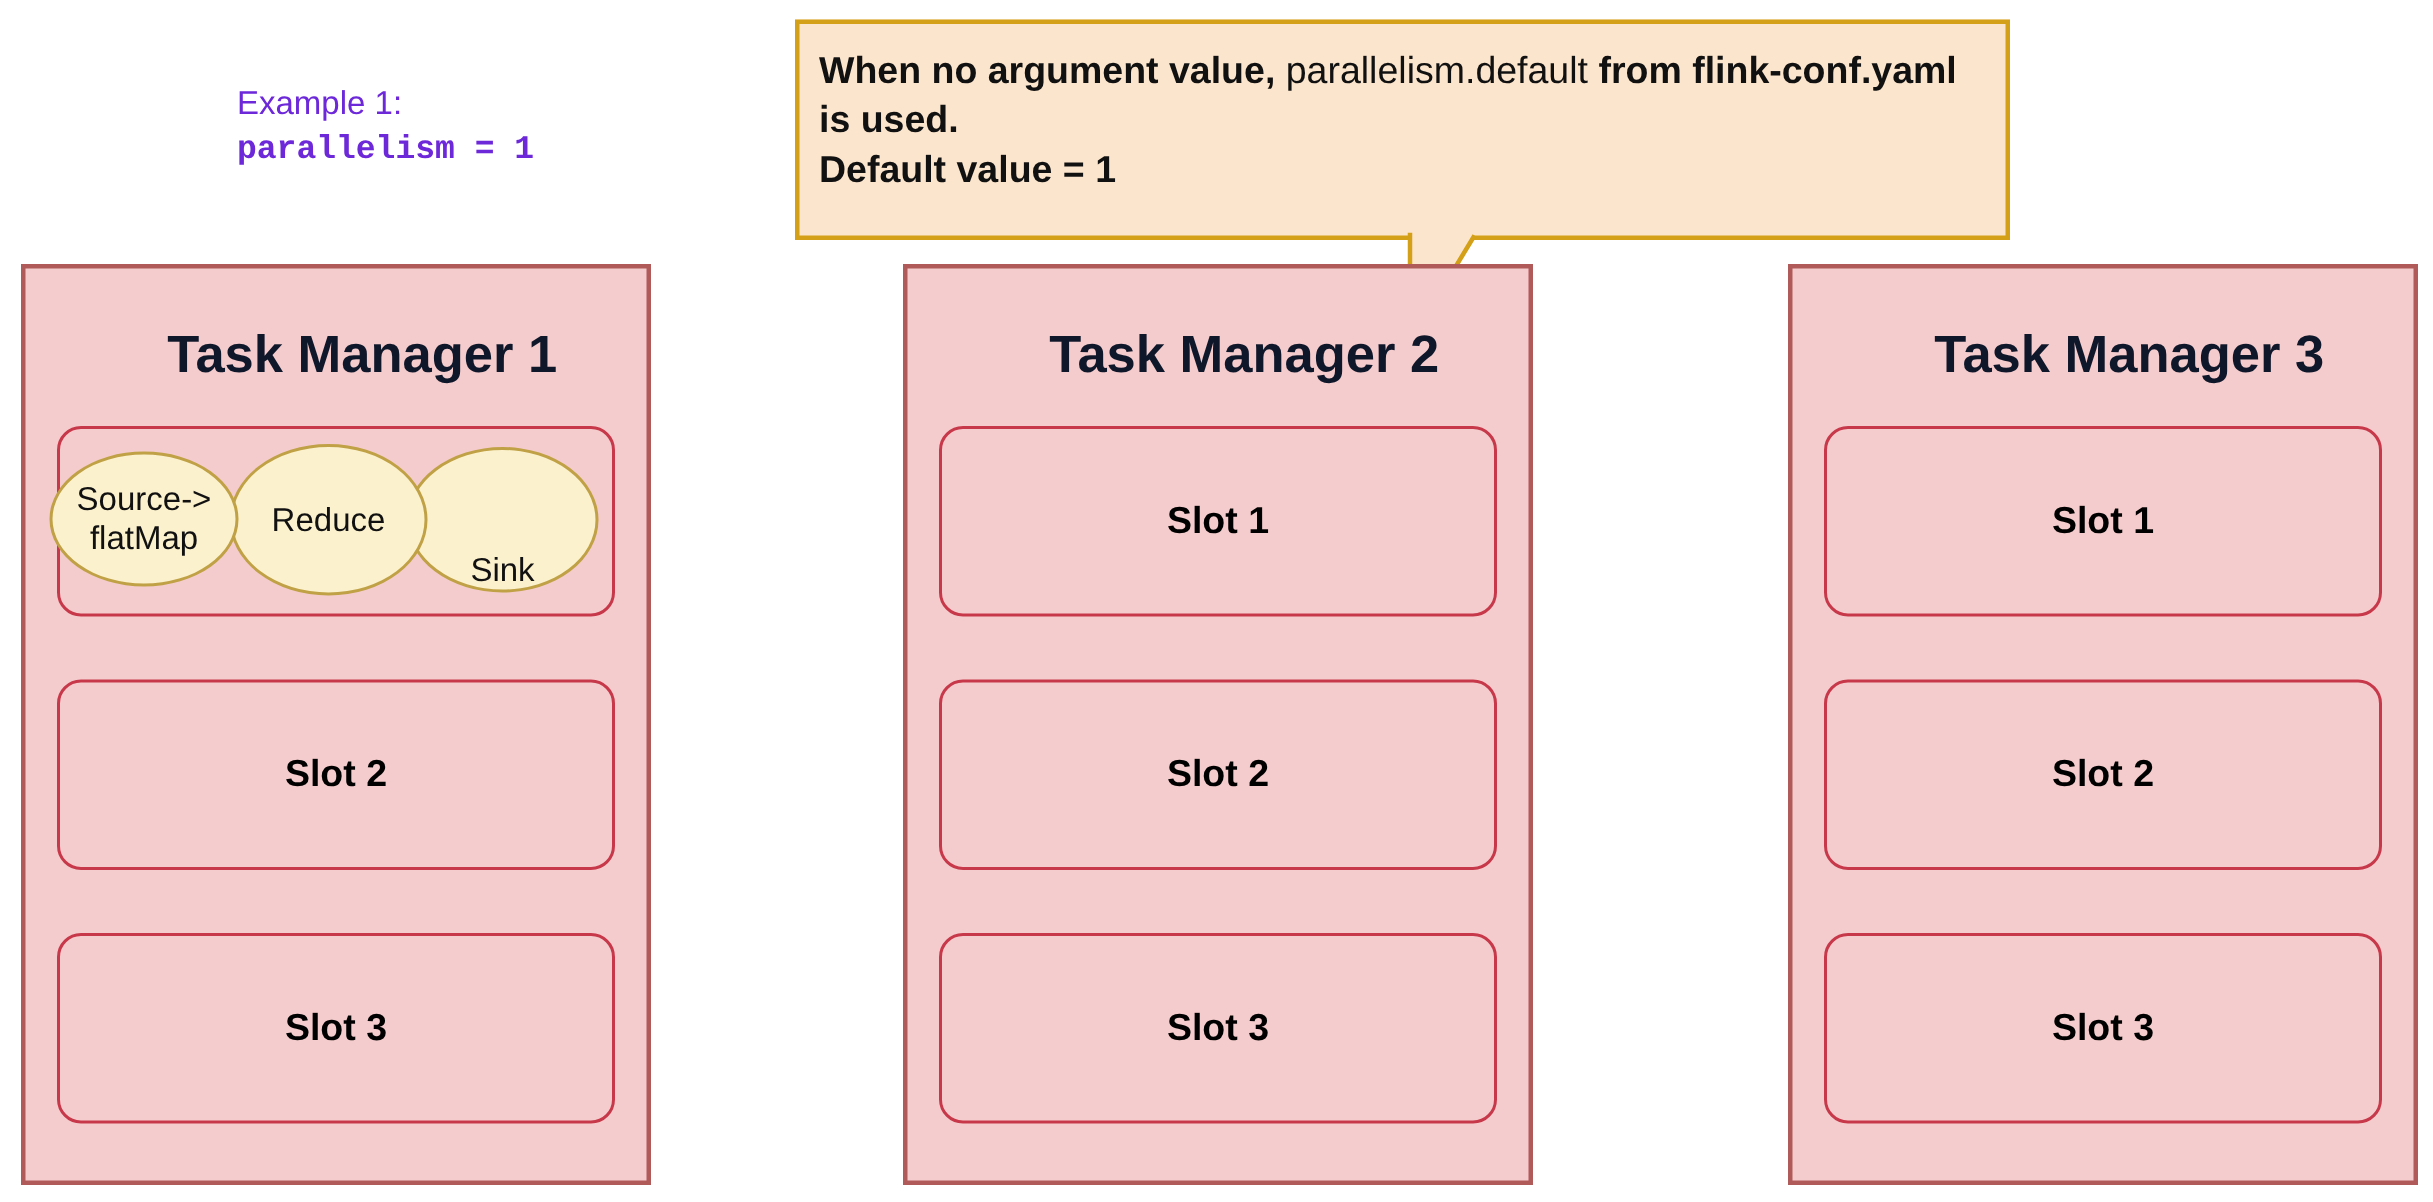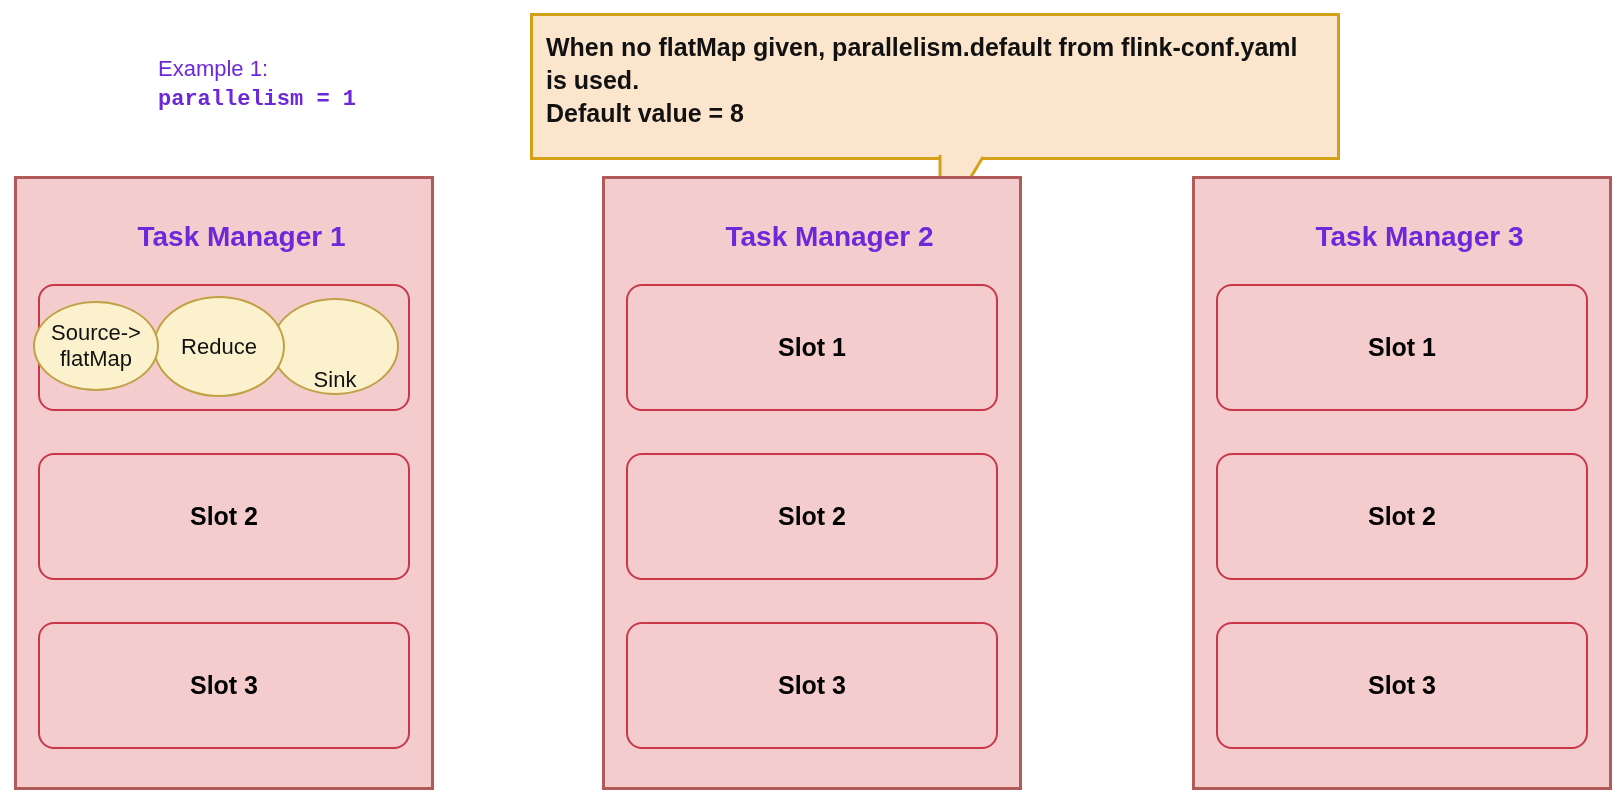--- a/index.html
+++ b/index.html
@@ -15,31 +15,31 @@
   }
   .example-label .bold-line { font-weight:bold;font-family:Liberation Mono, monospace; }
 
   
   .callout {
     position:absolute; left:530px; top:13px; width:810px; height:147px;
     background:#FCE5CD; border:3px solid #D3A017; box-sizing:border-box;
     padding:15px 14px 0 13px;
     font-size:25px; line-height:33px; font-weight:bold; color:#111;
   }
-  .callout .regular { font-weight:bold; }
+  .callout .regular { font-weight:normal; }
   .callout-tail { position:absolute; left:925px; top:155px; }
 
   
   .tm {
     position:absolute; top:176px; width:420px; height:614px;
     background:#F5CCCD; border:3px solid #B05A5A; box-sizing:border-box;
   }
   .tm-title {
     margin-top:42px; text-align:center;
-    font-weight:bold; font-size:28px; line-height:31px; color:#6d28d9;padding-left:35px;
+    font-weight:bold; font-size:35px; line-height:31px; color:#0f172a;padding-left:35px;
   }
   .slot {
     position:relative; box-sizing:border-box;
     margin:42px 21px 0 21px; height:127px;
     border:2px solid #C7394A; border-radius:16px;
     display:flex; align-items:center; justify-content:center;
     font-weight:bold; font-size:25px; color:#000;
   }
   .slot.first { margin-top:32px; }
 
@@ -58,22 +58,22 @@
 <body>
 
 <div id="canvas">
 
   <div class="example-label">
     <div>Example 1:</div>
     <div class="bold-line">parallelism = 1</div>
   </div>
 
   <div class="callout">
-    <span>When no flatMap given, </span><span class="regular">parallelism.default</span><span> from flink-conf.yaml is used.</span>
-    <div>Default value = 8</div>
+    <span>When no argument value, </span><span class="regular">parallelism.default</span><span> from flink-conf.yaml is used.</span>
+    <div>Default value = 1</div>
   </div>
   <svg class="callout-tail" width="70" height="78" viewBox="0 0 70 78">
     <polygon points="15,0 15,73 58,0" fill="#FCE5CD"></polygon>
     <path d="M15 0 L15 73 L58 2" fill="none" stroke="#D3A017" stroke-width="3"></path>
   </svg>
 
   <div class="tm" style="left:14px">
     <div class="tm-title">Task Manager 1</div>
     <div class="slot first">
       <div class="task-ellipse te-2">

